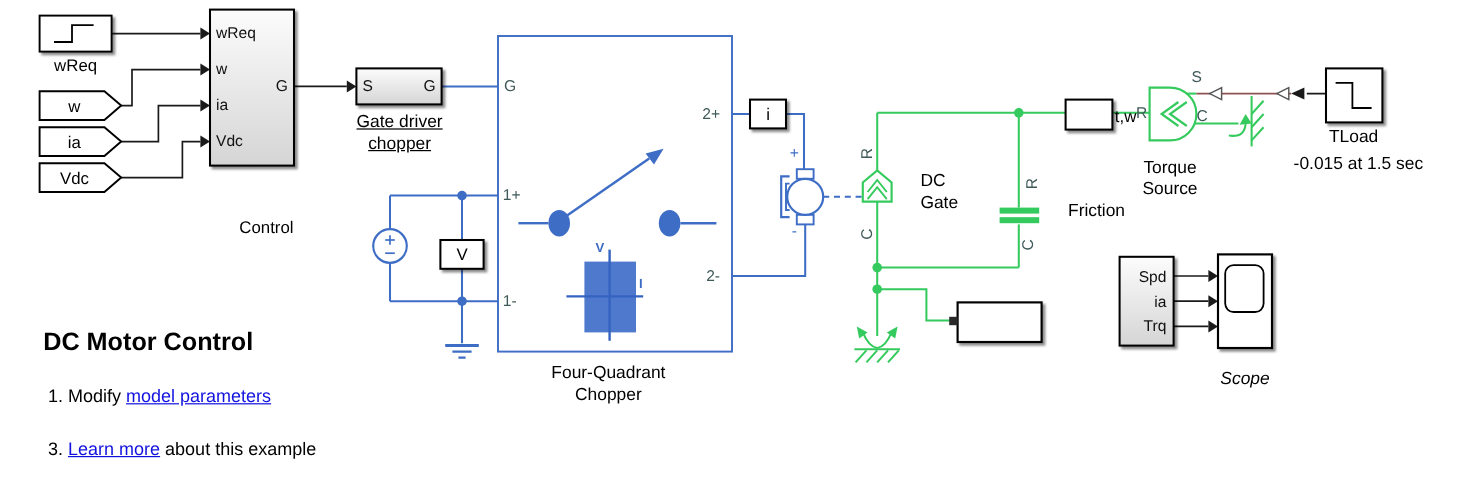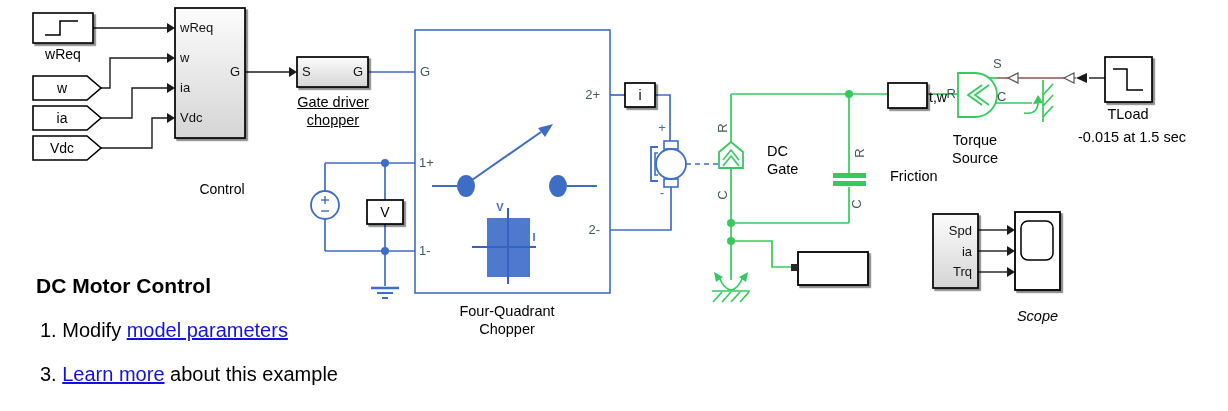--- a/index.html
+++ b/index.html
@@ -9,21 +9,21 @@
   .lbl{position:absolute;color:#000;font-size:14px;line-height:17px;white-space:nowrap;}
   .c{text-align:center;}
   .r{text-align:right;}
   .port{font-size:13px;line-height:14px;color:#111;}
   .cport{font-size:13px;line-height:14px;color:#3f5858;}
   .rot{width:16px;height:16px;line-height:16px;text-align:center;transform:rotate(-90deg);}
   .blue{color:#3e6dc5;}
   .sm{font-size:11px;font-weight:bold;line-height:12px;}
   .bname{font-size:14.5px;line-height:18px;}
   .heading{font-size:21px;font-weight:bold;line-height:20px;}
-  .note{font-size:20px;line-height:19px;}
+  .note{font-size:15px;line-height:19px;}
   .link{color:#1212e0;text-decoration:underline;cursor:pointer;}
 </style>
 </head>
 <body>
 
 <div class="canvas">
 
 <svg width="1228" height="411" viewBox="0 0 1228 411">
   <defs>
     <linearGradient id="bg" x1="0" y1="0" x2="0" y2="1">

